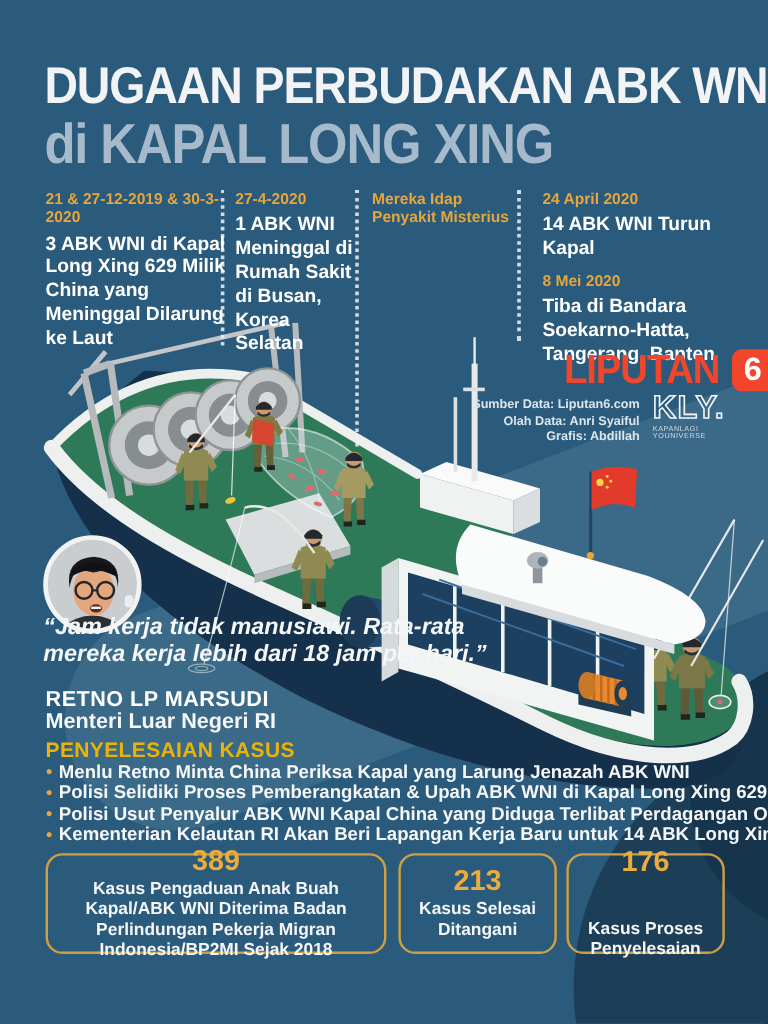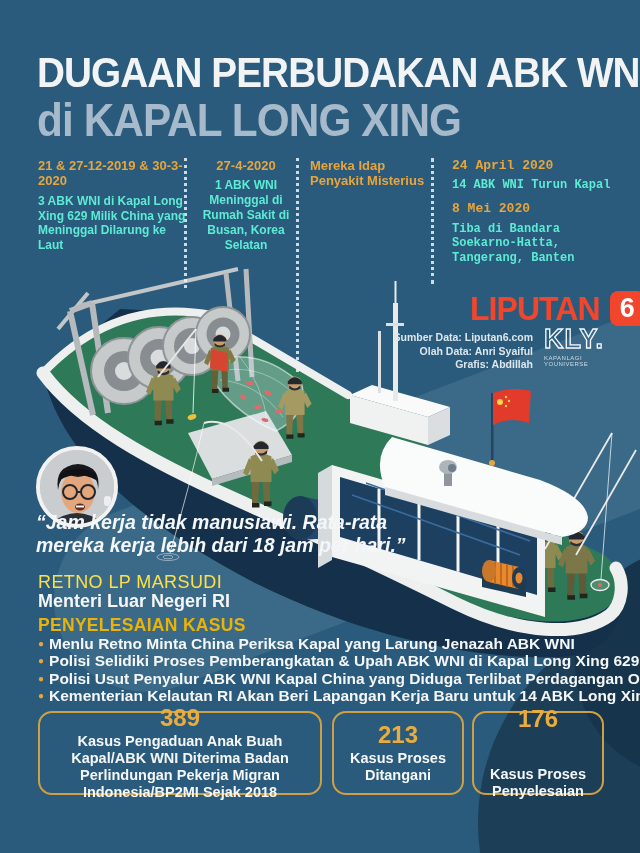--- a/index.html
+++ b/index.html
@@ -15,25 +15,25 @@
   #blob-dark2{left:575px;top:548px;width:230px;height:230px;border-radius:50%;
     background:#16354D;z-index:1;}
   
   #title-line1{left:37px;top:48px;font-size:43px;font-weight:bold;color:#F2F3F4;
     transform:scaleX(.9);transform-origin:left top;letter-spacing:-1px;white-space:nowrap;z-index:6;}
   #title-line2{left:37px;top:92px;font-size:47px;font-weight:bold;color:#A6BACB;
     transform:scaleX(.9);transform-origin:left top;letter-spacing:-1px;white-space:nowrap;z-index:6;}
   
   .col{top:158px;z-index:6;}
   .col .hd{color:#E7A53C;font-weight:bold;font-size:13px;line-height:1.18;}
-  .col .bd{color:#5eead4;font-weight:bold;font-size:12px;line-height:1.24;margin-top:5px;}
+  .col .bd{color:#ffffff;font-weight:bold;font-size:16px;line-height:1.24;margin-top:5px;}
   #col1{left:38px;width:152px;}
-  #col2{left:196px;width:100px;text-align:center;}
+  #col2{left:196px;width:100px;}
   #col3{left:310px;width:118px;}
-  #col4{left:452px;width:172px;font-family:Liberation Mono, monospace;}
+  #col4{left:452px;width:172px;}
   #col4 .hd2{margin-top:8px;}
   .vsep{width:0;border-left:3px dotted rgba(235,242,246,.85);z-index:5;}
   #sep1{left:184px;top:158px;height:130px;}
   #sep2{left:296px;top:158px;height:214px;}
   #sep3{left:431px;top:158px;height:126px;}
   
   #brand{left:426px;top:289px;display:flex;align-items:center;z-index:6;margin-left:44px;}
   #brand .word{color:#F1462C;font-weight:bold;font-size:34px;letter-spacing:-1px;
     transform:scaleX(.94);transform-origin:left center;}
   #brand .six{width:35px;height:35px;border-radius:8px;background:#F1462C;color:#fff;
@@ -42,21 +42,21 @@
     font-weight:bold;line-height:13.5px;z-index:6;}
   #kly{left:544px;top:324px;width:80px;z-index:6;text-align:left;}
   #kly .word{font-size:27px;font-weight:bold;letter-spacing:1px;color:transparent;
     -webkit-text-stroke:1.3px #F4F7F9;}
   #kly .tag{font-size:6px;letter-spacing:.5px;color:#CFDBE4;margin-top:0;}
   
   #avatar{left:36px;top:446px;width:74px;height:74px;border:4px solid #F2F2F2;
     border-radius:50%;overflow:hidden;z-index:6;background:#C4C9CC;}
   #quote-text{left:36px;top:511px;width:372px;font-size:19.5px;font-weight:bold;
     font-style:italic;color:#F4F6F7;line-height:22.5px;z-index:6;}
-  #quote-name{left:38px;top:572px;font-size:18px;font-weight:normal;color:#fde047;
+  #quote-name{left:38px;top:572px;font-size:18px;font-weight:bold;color:#ffffff;
     letter-spacing:.4px;z-index:6;}
   #quote-role{left:38px;top:591px;font-size:18px;font-weight:bold;color:#F4F6F7;z-index:6;}
   
   #res-heading{left:38px;top:615px;font-size:17.5px;font-weight:bold;color:#eab308;
     letter-spacing:.3px;z-index:6;}
   #res-list{left:38px;top:635px;z-index:6;list-style:none;margin:0;padding:0;}
   #res-list li{font-size:15.5px;font-weight:bold;color:#F4F6F7;line-height:17.4px;white-space:nowrap;}
   #res-list li::before{content:"●";color:#E8A53C;font-size:10px;margin-right:5px;vertical-align:2px;}
   
   .statbox{top:711px;height:80px;border:2px solid #CFA043;border-radius:14px;z-index:6;
@@ -275,18 +275,18 @@
   <li>Polisi Usut Penyalur ABK WNI Kapal China yang Diduga Terlibat Perdagangan Orang</li>
   <li>Kementerian Kelautan RI Akan Beri Lapangan Kerja Baru untuk 14 ABK Long Xing 629</li>
 </ul>
 
 <div class="abs statbox" id="stat1">
   <div class="num">389</div>
   <div class="lbl">Kasus Pengaduan Anak Buah Kapal/ABK WNI Diterima Badan Perlindungan Pekerja Migran Indonesia/BP2MI Sejak 2018</div>
 </div>
 <div class="abs statbox" id="stat2">
   <div class="num">213</div>
-  <div class="lbl">Kasus Proses Ditangani</div>
+  <div class="lbl">Kasus Selesai Ditangani</div>
 </div>
 <div class="abs statbox" id="stat3">
   <div class="num">176</div>
   <div class="lbl">Kasus Proses Penyelesaian</div>
 </div>
 
 </body></html>

